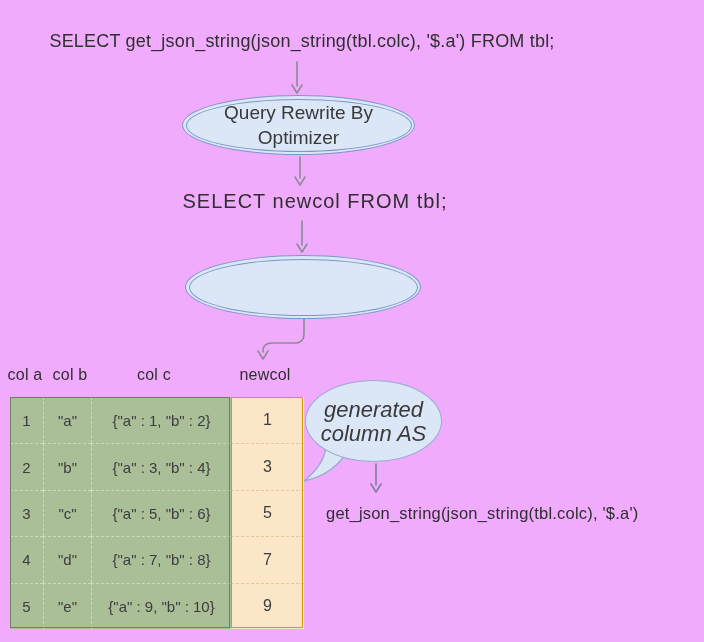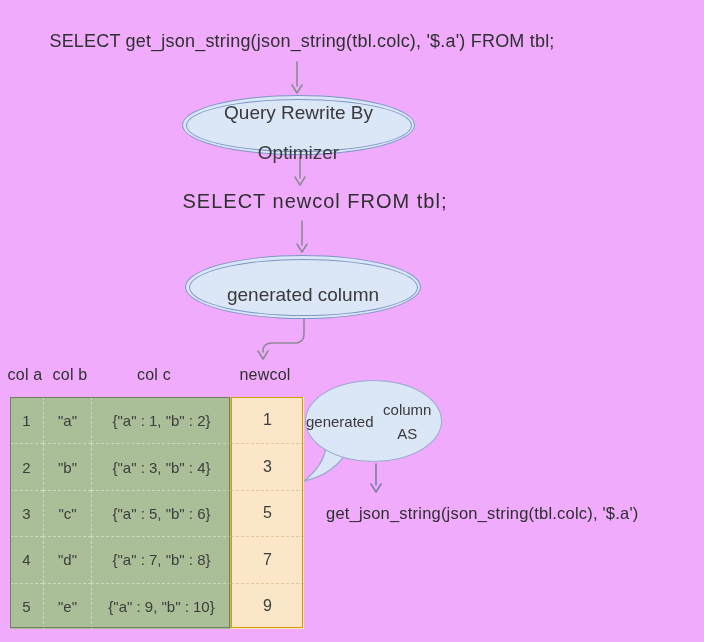--- a/index.html
+++ b/index.html
@@ -23,21 +23,21 @@
     border-radius:50%;
     background:var(--node-fill,#dbe6f7);
     border:1.6px solid var(--node-border,#7d97c8);
     display:flex;flex-direction:column;align-items:center;justify-content:center;
     text-align:center;font-size:19px;line-height:25px;
   }
   .ellipse::before{
     content:"";position:absolute;inset:2.5px;border-radius:50%;
     border:1px solid var(--node-border,#7d97c8);
   }
-  .ellipse span{position:relative;margin-top:15px;}
+  .ellipse span{position:relative;}
   .node1{left:182px;top:95px;width:231px;height:58px;}
   .node2{left:185px;top:255px;width:234px;height:62px;}
 
   
   .tbl{left:10px;top:397px;width:294px;height:232px;}
   .grid{
     position:absolute;left:0;top:0;display:grid;
     grid-template-columns:33px 48px 140px 73px;
     grid-auto-rows:46.4px;width:294px;
   }
@@ -51,22 +51,22 @@
   .frame.greenf{left:0;width:218px;border:1.5px solid var(--green-border,#707e62);}
   .frame.orangef{left:221px;width:70px;border:1.5px solid var(--orange-border,#d79b00);}
 
   
   .colhead{position:absolute;top:366px;transform:translateX(-50%);font-size:16px;white-space:nowrap;}
 
   
   .bubble{
     left:305px;top:380px;width:137px;height:82px;border-radius:50%;
     background:var(--node-fill,#dbe6f7);border:1.5px solid #9aabce;
-    display:flex;flex-direction:row;align-items:center;justify-content:center;
-    text-align:center;font-size:15px;line-height:24px;padding-top:2px;box-sizing:border-box;
+    display:flex;flex-direction:column;align-items:center;justify-content:center;
+    text-align:center;font-size:22px;line-height:24px;padding-top:2px;box-sizing:border-box;font-style:italic;
   }
 </style>
 </head>
 <body>
 
 <div id="canvas">
 
   <svg class="overlay" width="704" height="642" viewBox="0 0 704 642">
     <g stroke="#8b8b95" stroke-width="1.6" fill="none" stroke-linecap="round" stroke-linejoin="round">
       <path d="M297,62 V86 M292,85 L297,93 L302,85"></path>
@@ -85,21 +85,20 @@
     <div class="abs hand sql-top">SELECT get_json_string(json_string(tbl.colc), '$.a') FROM tbl;</div>
 
     <div class="abs ellipse node1">
       <span>Query Rewrite By</span>
       <span>Optimizer</span>
     </div>
 
     <div class="abs hand sql-mid">SELECT newcol FROM tbl;</div>
 
     <div class="abs ellipse node2">
-      <span>generated column</span>
     </div>
 
     <div class="colhead hand" style="left:25px">col a</div>
     <div class="colhead hand" style="left:70px">col b</div>
     <div class="colhead hand" style="left:154px">col c</div>
     <div class="colhead hand" style="left:265px">newcol</div>
 
     <div class="abs tbl">
       <div class="grid">
         <div class="cell green">1</div>

